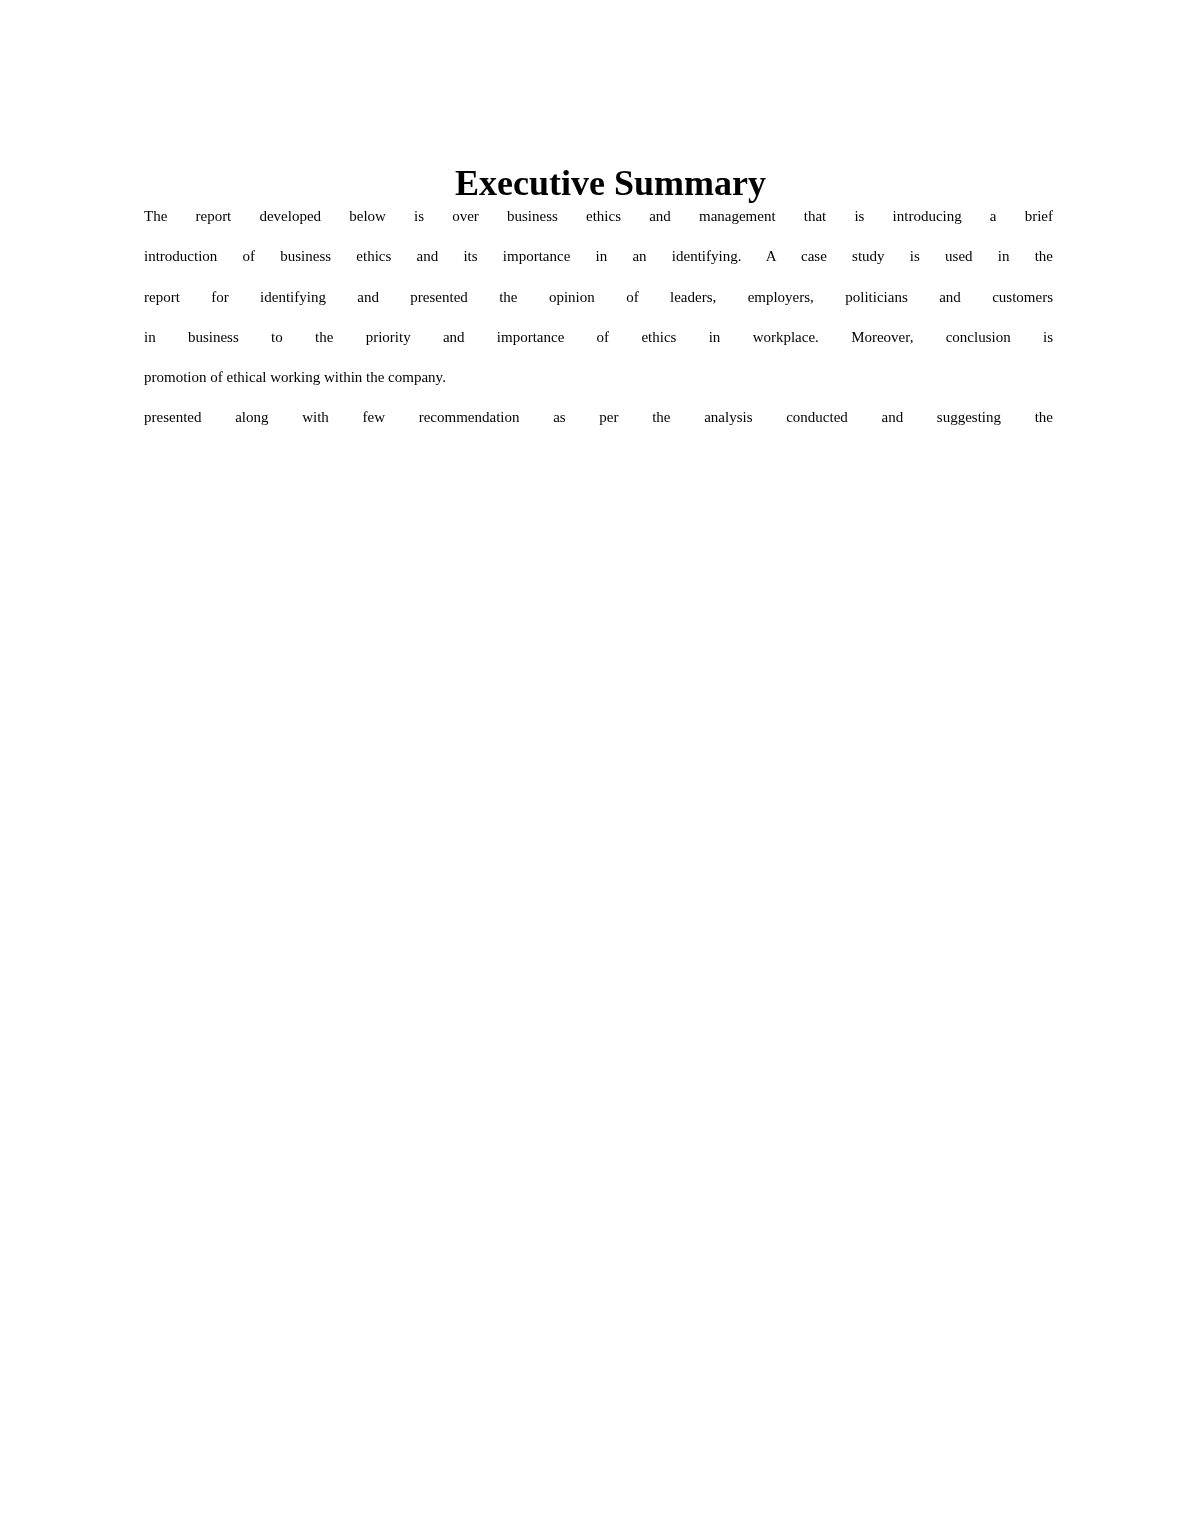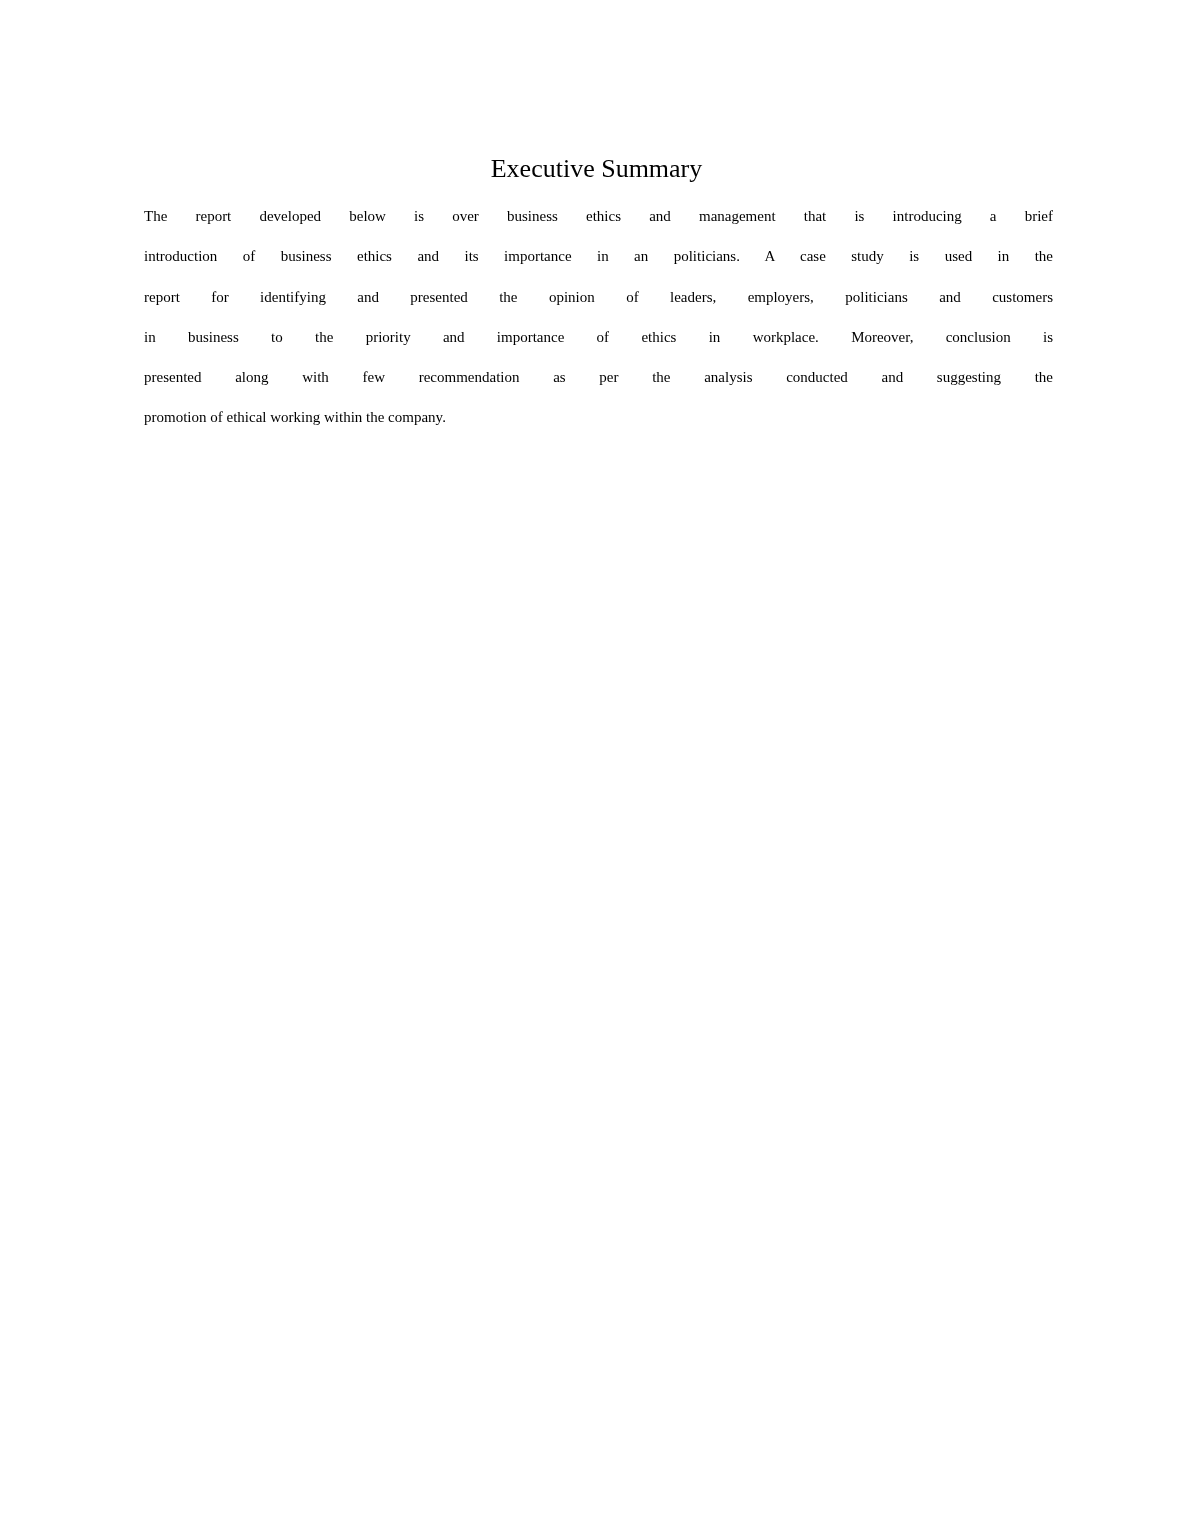--- a/index.html
+++ b/index.html
@@ -21,24 +21,24 @@
       width: 1190px;
       height: 1540px;
       background: #ffffff;
     }
     .title {
       position: absolute;
       left: 140px;
       width: 909px;
       top: 150px;
       text-align: center;
-      font-weight: normal;
-      font-size: 26px;
+      font-weight: bold;
+      font-size: 36px;
       line-height: 34px;
-      margin: 2px;
+      margin: 16px;
     }
     .body-text {
       position: absolute;
       left: 140px;
       top: 196px;
       width: 909px;
       margin: 4px;
       font-size: 15px;
     }
     .line {
@@ -66,28 +66,28 @@
 <body>
 
 <div class="page">
   <h1 class="title">Executive Summary</h1>
 
   <div class="body-text">
     <div class="line">
       <span class="txt">The report developed below is over business ethics and management that is introducing a brief</span>
     </div>
     <div class="line">
-      <span class="txt">introduction of business ethics and its importance in an politicians. A case study is used in the</span>
+      <span class="txt">introduction of business ethics and its importance in an identifying. A case study is used in the</span>
     </div>
     <div class="line">
       <span class="txt">report for identifying and presented the opinion of leaders, employers, politicians and customers</span>
     </div>
     <div class="line">
       <span class="txt">in business to the priority and importance of ethics in workplace. Moreover, conclusion is</span>
     </div>
+    <div class="line last">
+      <span class="txt">promotion of ethical working within the company.</span>
+    </div>
     <div class="line">
       <span class="txt">presented along with few recommendation as per the analysis conducted and suggesting the</span>
-    </div>
-    <div class="line last">
-      <span class="txt">promotion of ethical working within the company.</span>
     </div>
   </div>
 </div>
 
 </body></html>

